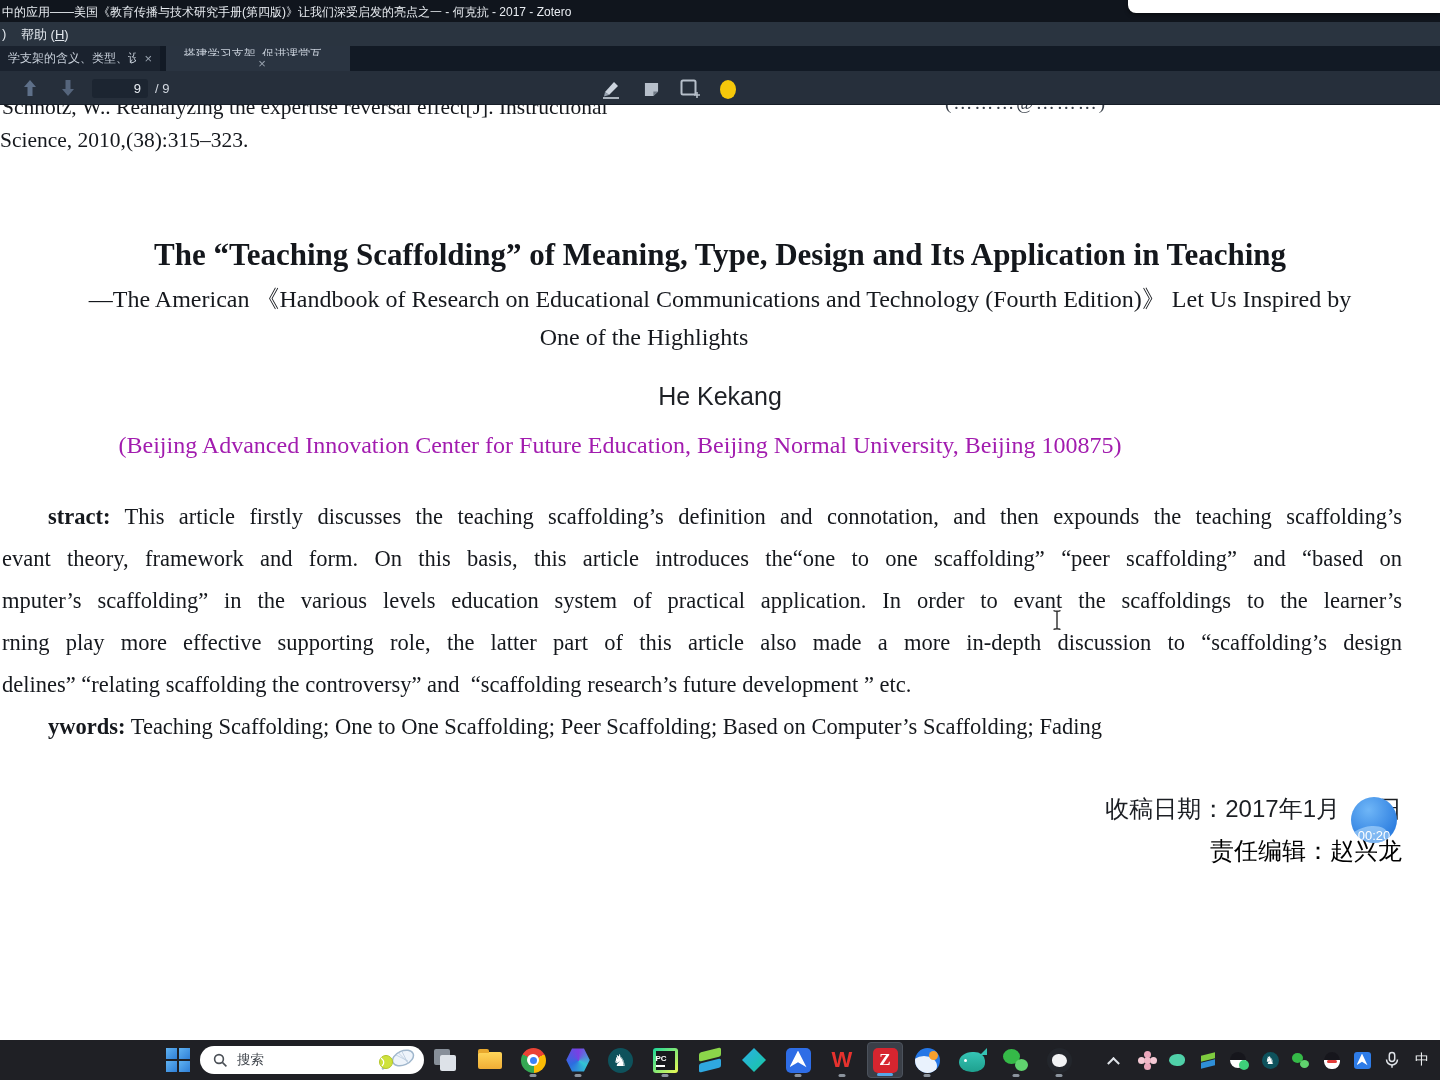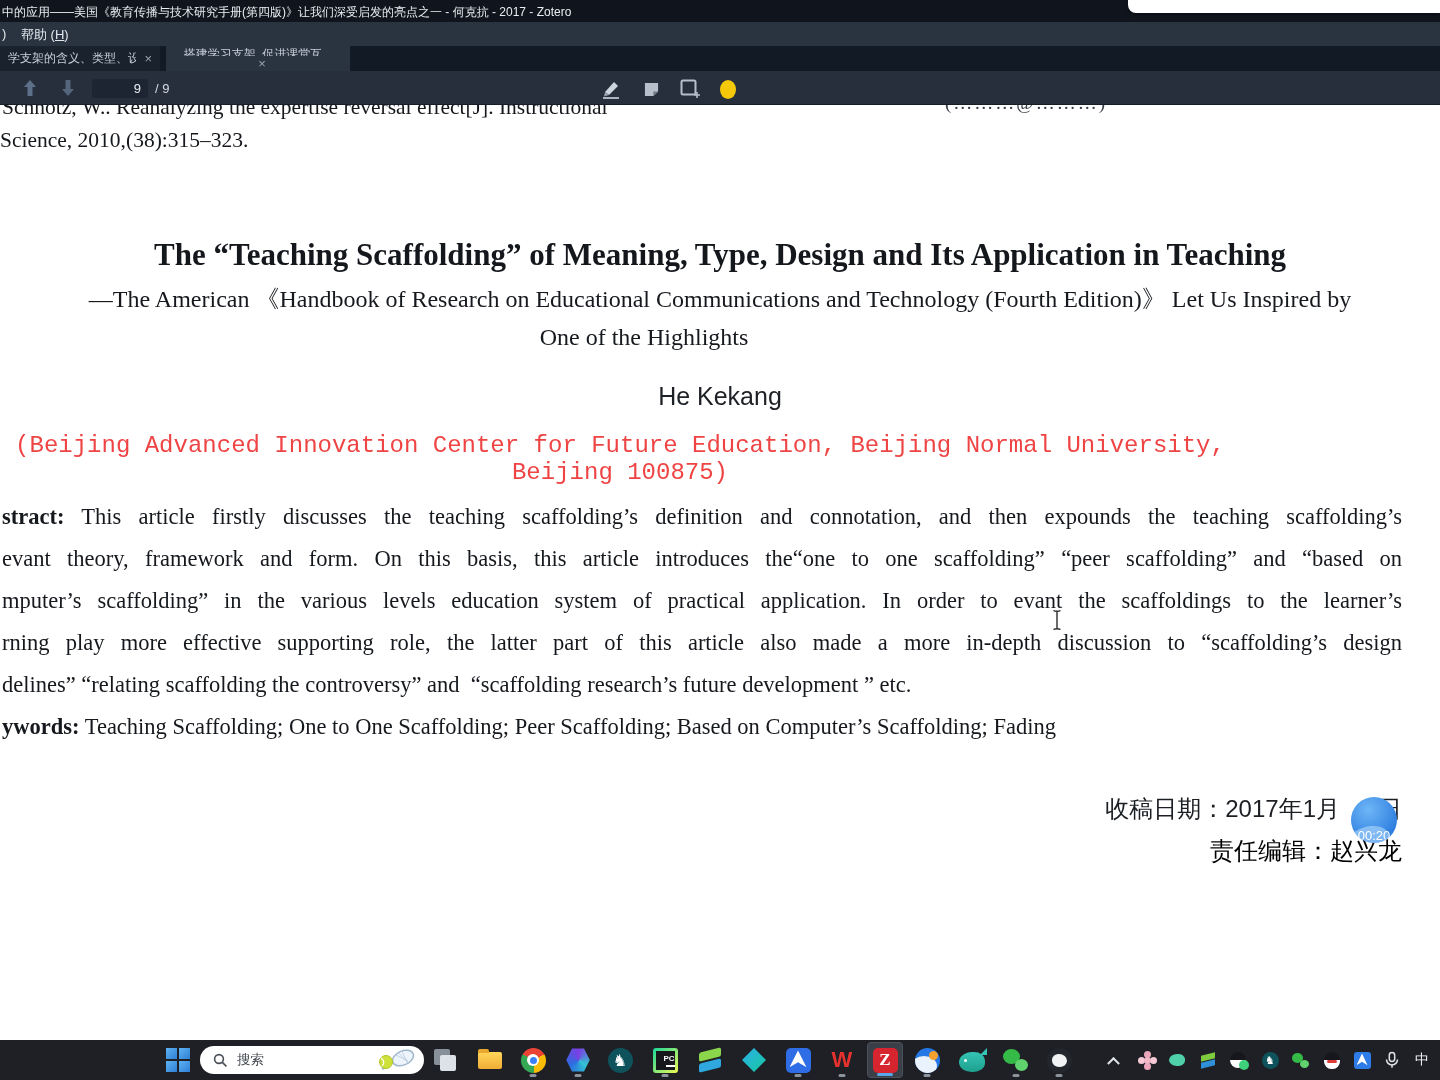--- a/index.html
+++ b/index.html
@@ -36,25 +36,25 @@
   
   .pdf { position:absolute; left:0; top:105px; width:1440px; height:935px; background:#ffffff; overflow:hidden;
          font-family:"Liberation Serif",serif; color:#15181d; }
   .ref1 { position:absolute; left:2px; top:-10px; font-size:21.5px; white-space:nowrap; }
   .ref2 { position:absolute; left:0px; top:23px; font-size:21.5px; white-space:nowrap; }
   .fragment { position:absolute; left:945px; top:-13px; font-size:19px; color:#39404a; letter-spacing:2px; white-space:nowrap; }
   .doc-title { position:absolute; left:0; top:132px; width:1440px; text-align:center; font-size:31px; font-weight:bold; color:#14171c; white-space:nowrap; }
   .doc-sub1 { position:absolute; left:0; top:178px; width:1440px; text-align:center; font-size:24px; white-space:nowrap; }
   .doc-sub2 { position:absolute; left:0; top:219px; width:1288px; text-align:center; font-size:24px; }
   .doc-author { position:absolute; left:0; top:277px; width:1440px; text-align:center; font-size:25px; font-family:"Liberation Sans",sans-serif; color:#1d2025; }
-  .doc-affil  { position:absolute; left:0; top:327px; width:1240px; text-align:center; font-size:24px; font-family:Liberation Mono, monospace; color:#ef4444; }
+  .doc-affil  { position:absolute; left:0; top:327px; width:1240px; text-align:center; font-size:24px; font-family:Liberation Serif, serif; color:#a21caf; }
   .abstract { position:absolute; left:2px; top:391px; width:1400px; font-size:22.5px; line-height:42px; color:#15181d; }
   .jline { text-align:justify; text-align-last:justify; }
   .lline { text-align:left; }
-  .abstract b, .kw b { font-weight:bold; }
+  .abstract b, .kw b { font-weight:bold;margin-left:46px; }
   .kw { }
   .date-line { position:absolute; right:38px; top:688px; font-size:24px; font-family:"Liberation Sans",sans-serif; color:#1b1e23; white-space:nowrap; }
   .date-gap { display:inline-block; width:38px; }
   .editor-line { position:absolute; right:38px; top:730px; font-size:24px; font-family:"Liberation Sans",sans-serif; color:#000000; white-space:nowrap; }
 
   .timer-badge { position:absolute; left:1351px; top:692px; width:46px; height:46px; border-radius:50%;
                  background:radial-gradient(circle at 38% 28%, #6fb6f7, #2e7fe0 72%); z-index:6;
                  display:flex; align-items:flex-end; justify-content:center; cursor:pointer; overflow:hidden; }
   .timer-badge::after { content:""; position:absolute; left:-6px; bottom:-10px; width:44px; height:26px; border-radius:50%;
                  background:rgba(190,225,255,.55); transform:rotate(-18deg); }
@@ -82,21 +82,21 @@
   .ico-taskview::after  { content:""; position:absolute; left:6px; top:6px; width:16px; height:16px; background:#dde2e8; border-radius:2px; }
   .ico-chrome { position:relative; width:25px; height:25px; border-radius:50%;
                 background:conic-gradient(from -60deg,#ea4335 0 120deg,#fbbc05 0 240deg,#34a853 0 360deg); }
   .ico-chrome::before { content:""; position:absolute; left:6.5px; top:6.5px; width:12px; height:12px; border-radius:50%; background:#fff; }
   .ico-chrome::after  { content:""; position:absolute; left:9px; top:9px; width:7px; height:7px; border-radius:50%; background:#3b82f6; }
   .ico-hex { width:25px; height:25px; clip-path:polygon(26% 4%,74% 4%,97% 50%,74% 96%,26% 96%,3% 50%);
              background:conic-gradient(#7b3fe4,#32c5d2,#2b6de0,#7b3fe4); position:relative; }
   .ico-horse { width:25px; height:25px; border-radius:50%; background:#0e525c; color:#fff; font-size:16px; display:flex; align-items:center; justify-content:center; }
   .ico-pc { width:25px; height:25px; background:linear-gradient(135deg,#1ad69a,#eefa52); position:relative; border-radius:3px; }
   .ico-pc .inner { position:absolute; left:3px; top:3px; right:3px; bottom:3px; background:#17181c; color:#fff; font-size:8px; font-weight:bold;
-                   display:flex; flex-direction:column; align-items:flex-end; justify-content:center; }
+                   display:flex; flex-direction:column; align-items:flex-start; justify-content:center; }
   .ico-pc .inner em { display:block; width:9px; height:2px; background:#fff; margin-top:2px; }
   .ico-zig { position:relative; width:24px; height:24px; }
   .ico-zig::before { content:""; position:absolute; left:1px; top:2px; width:22px; height:9px; background:#8bd64a; transform:skewY(-14deg); border-radius:2px; }
   .ico-zig::after  { content:""; position:absolute; left:1px; top:13px; width:22px; height:9px; background:#2fa8e0; transform:skewY(-14deg); border-radius:2px; }
   .ico-diamond { width:24px; height:24px; clip-path:polygon(50% 0,100% 50%,50% 100%,0 50%); background:linear-gradient(135deg,#2bb0e8,#17c8a0); }
   .ico-bluefig { width:25px; height:25px; border-radius:5px; background:#2e6de6; position:relative; }
   .ico-bluefig::before { content:""; position:absolute; left:4px; top:3px; width:17px; height:19px; background:#fff;
                          clip-path:polygon(50% 0%,100% 88%,50% 62%,0% 88%); }
   .ico-wps { color:#e6322e; font-weight:800; font-size:22px; font-family:"Liberation Sans",sans-serif; }
   .zotero-box { background:#3a3f48; border:1px solid #4c525c; border-radius:4px; }

